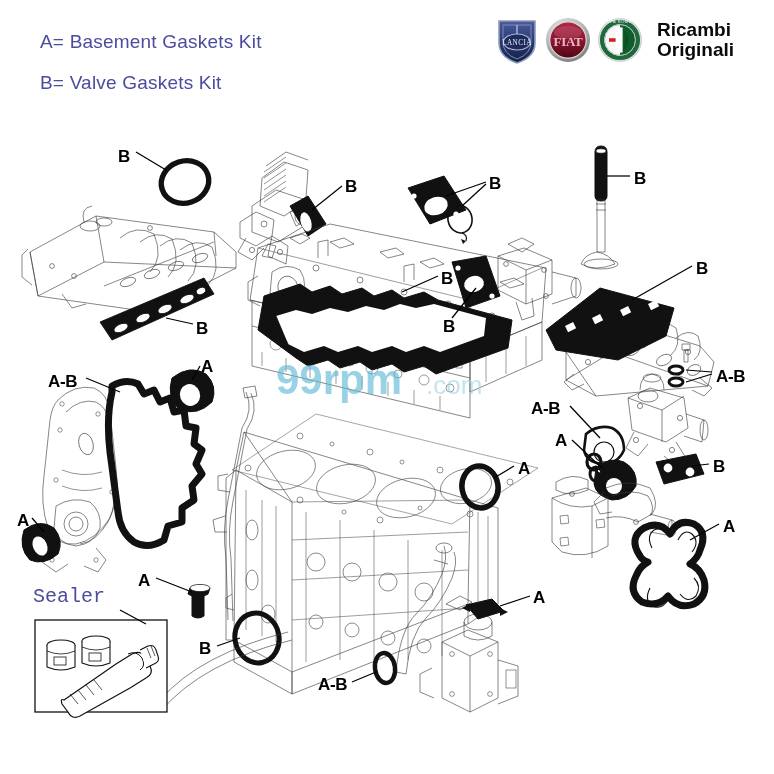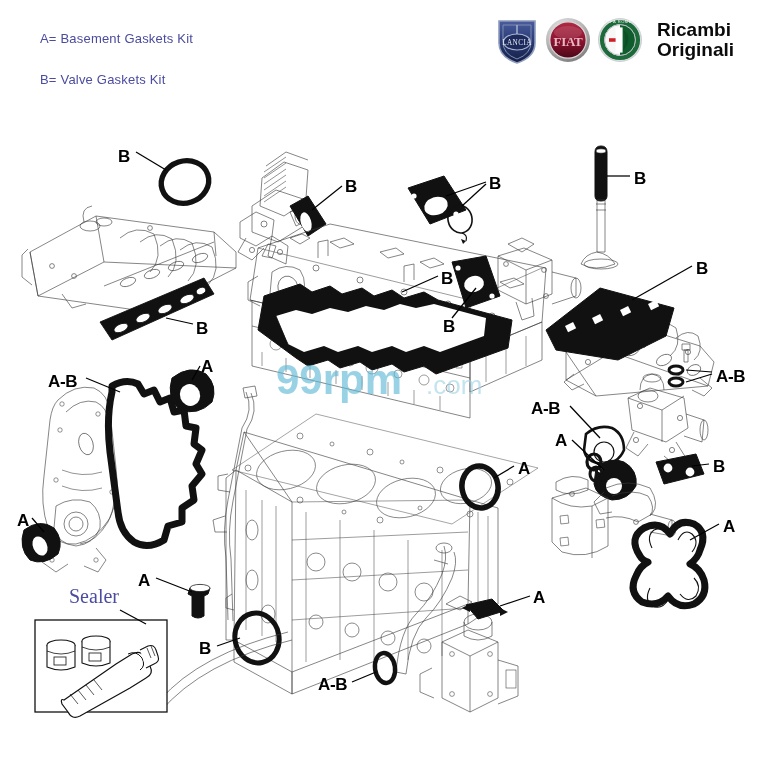--- a/index.html
+++ b/index.html
@@ -15,21 +15,21 @@
   }
   #diagram-root {
     position: absolute;
     inset: 0;
     width: 774px;
     height: 774px;
   }
   .legend-text {
     position: absolute;
     color: #4b4ba0;
-    font-size: 13px;
+    font-size: 19px;
     font-family: "Liberation Sans", sans-serif;
     letter-spacing: .2px;
     white-space: nowrap;
   }
   #legend-a { left: 40px; top: 31px; }
   #legend-b { left: 40px; top: 72px; text-align: center; }
 
   
   #brandbar {
     position: absolute;
@@ -66,22 +66,21 @@
     pointer-events: none;
   }
   #watermark .wm-a { font-family: "Liberation Sans", sans-serif; }
 
   
   #sealer-label {
     position: absolute;
     left: 33px; top: 585px;
     color: #4b4ba0;
     font-size: 20px;
-    font-family: Liberation Serif, serif;
-    margin-left: 36px;
+    font-family: Liberation Mono, monospace;
   }
 
   
   .callout {
     position: absolute;
     color: #000;
     font-size: 17px;
     font-weight: bold;
     font-family: "Liberation Sans", sans-serif;
     white-space: nowrap;

